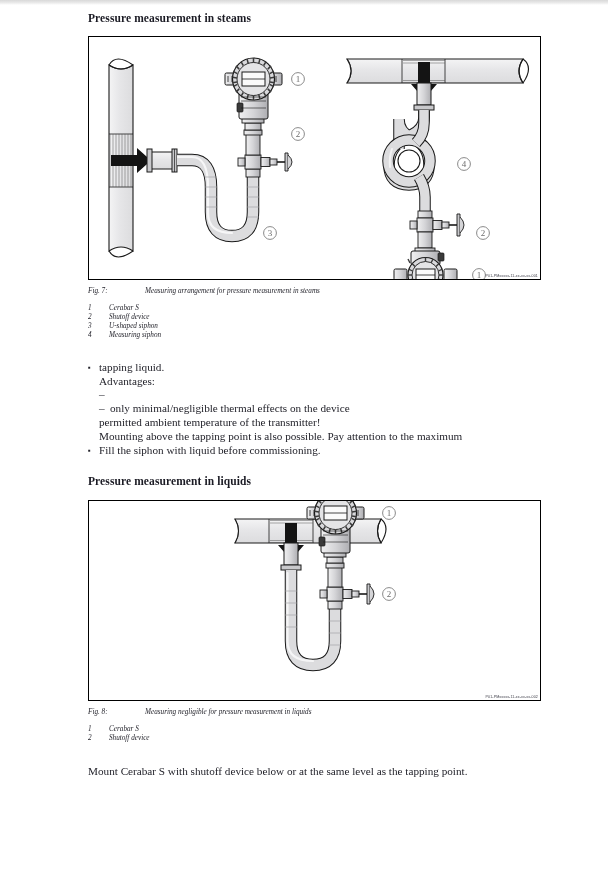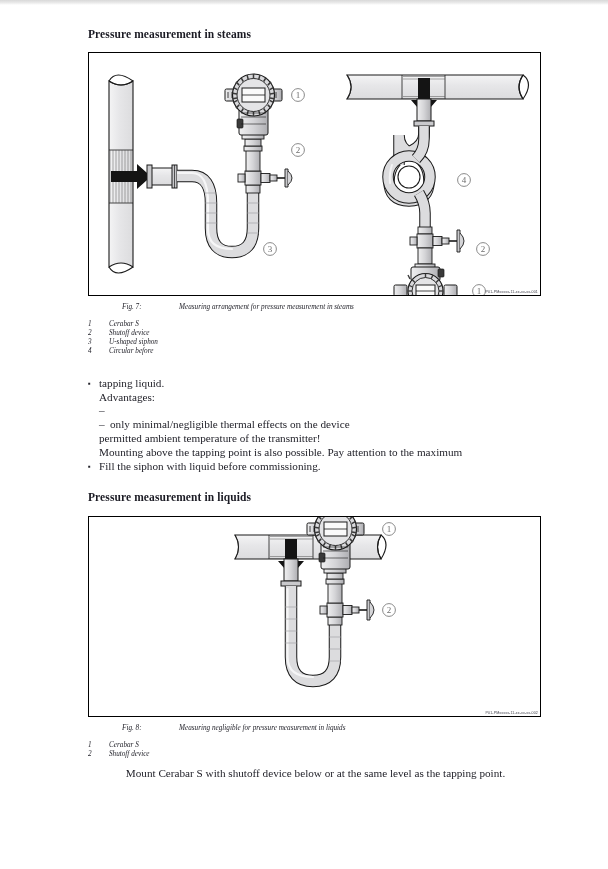--- a/index.html
+++ b/index.html
@@ -13,21 +13,21 @@
     position: relative;
     overflow: hidden;
   }
   .top-strip {
     position: absolute; top: 0; left: 0;
     width: 608px; height: 5px;
     background: linear-gradient(to bottom, #d8d8d8 0%, #ececec 60%, #ffffff 100%);
   }
   .page {
     position: absolute;
-    left: 88px; top: 16px;
+    left: 88px; top: 0;
     width: 455px;
   }
   h2.section-heading {
     font-family: "Liberation Serif", serif;
     font-weight: bold;
     font-size: 11.5px;
     margin: 0;
     letter-spacing: 0.1px;
     color: #1b1b24;
   }
@@ -45,21 +45,20 @@
     color: #3b3b46;
     letter-spacing: 0.15px;
     white-space: nowrap;
   }
   .fig-caption {
     font-family: "Liberation Serif", serif;
     font-style: italic;
     font-size: 7.2px;
     color: #23232b;
     display: flex;
-    margin-left: 34px;
   }
   .fig-caption .lbl { width: 57px; flex: none; }
   .legend {
     font-family: "Liberation Serif", serif;
     font-style: italic;
     font-size: 7.2px;
     color: #23232b;
   }
   .legend-row { display: flex; line-height: 1.27; }
   .legend-row .num { width: 21px; flex: none; }
@@ -358,21 +357,21 @@
     <div class="legend-row">
       <span class="num">2</span>
       <span>Shutoff device</span>
     </div>
     <div class="legend-row">
       <span class="num">3</span>
       <span>U-shaped siphon</span>
     </div>
     <div class="legend-row">
       <span class="num">4</span>
-      <span>Circular before</span>
+      <span>Measuring siphon</span>
     </div>
   </div>
 
   <div class="body-text" style="margin-top:20px;">
     <div class="bullet-item">
       <span class="bullet">▪</span>
       <span class="btext">
         <div>tapping liquid.</div>
         <div>Advantages:</div>
         <div class="sub-dash">
@@ -513,15 +512,15 @@
     <div class="legend-row">
       <span class="num">1</span>
       <span>Cerabar S</span>
     </div>
     <div class="legend-row">
       <span class="num">2</span>
       <span>Shutoff device</span>
     </div>
   </div>
 
-  <div class="closing" style="margin-top:8px;text-align:center;">Mount Cerabar S with shutoff device below or at the same level as the tapping point.</div>
+  <div class="closing" style="margin-top:22px;">Mount Cerabar S with shutoff device below or at the same level as the tapping point.</div>
 
 </div>
 
 </body></html>

